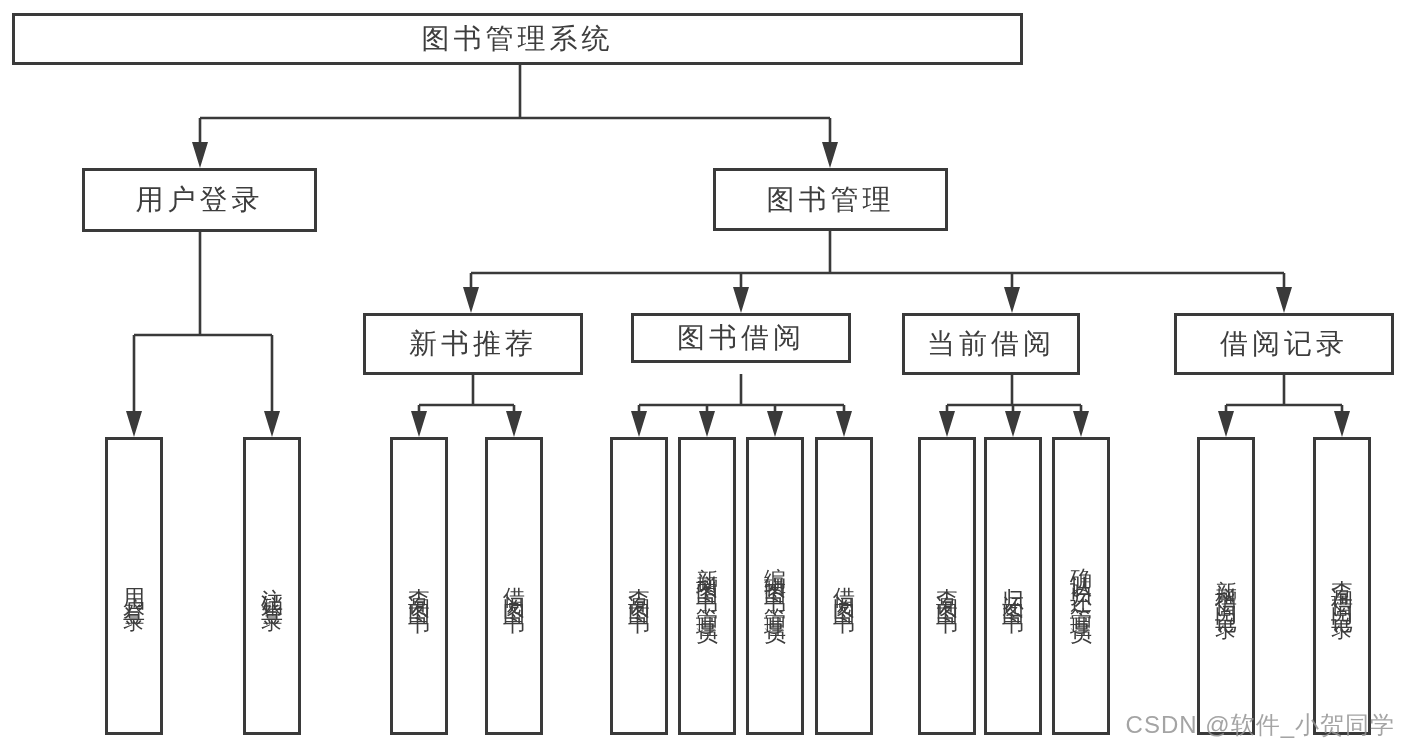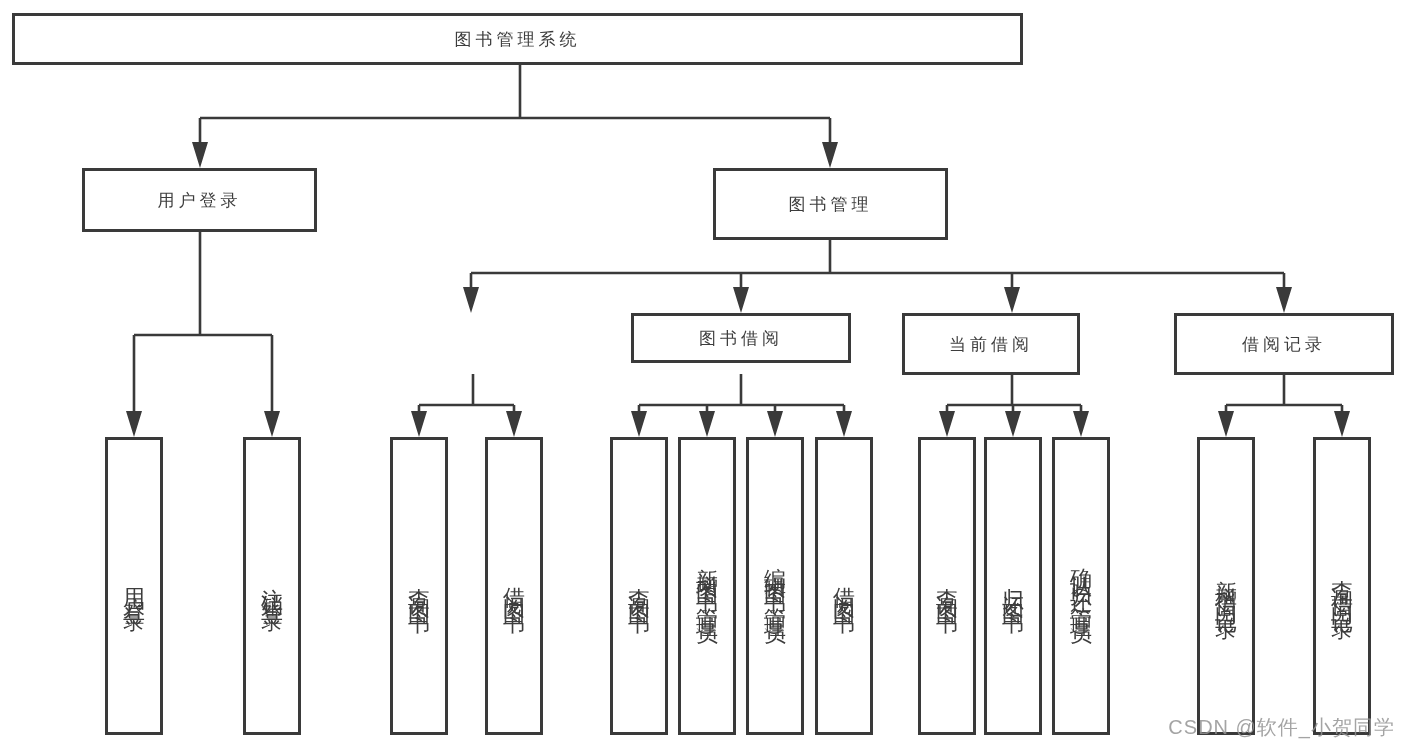--- a/index.html
+++ b/index.html
@@ -13,37 +13,37 @@
   #wires{position:absolute;left:0;top:0;width:1405px;height:747px;}
   .box{
     position:absolute;
     box-sizing:border-box;
     background:#ffffff;
     border:3px solid #3a3a3a;
     display:flex;align-items:center;justify-content:center;
     color:#3d3d3d;
   }
   .hbox span{
-    font-size:17px;
+    font-size:28px;
     letter-spacing:4px;
     white-space:nowrap;
     color:#3d3d3d;
   }
   .vbox span{
     writing-mode:vertical-rl;
     text-orientation:mixed;
     font-size:22px;
     letter-spacing:8px;
     line-height:1;
     color:#3d3d3d;
   }
   .watermark{
     position:absolute;
     right:10px;bottom:6px;
-    font-size:20px;
+    font-size:24px;
     color:rgba(148,148,148,0.85);
     letter-spacing:1px;
     white-space:nowrap;
   }
 </style>
 </head>
 <body>
 
 <div id="stage">
 
@@ -104,24 +104,27 @@
       M1334 411 L1350 411 L1342 437 Z"></path>
   </svg>
 
   <div class="box hbox" style="left:12px;top:13px;width:1011px;height:52px">
     <span>图书管理系统</span>
   </div>
 
   <div class="box hbox" style="left:82px;top:168px;width:235px;height:64px">
     <span>用户登录</span>
   </div>
-  <div class="box hbox" style="left:713px;top:168px;width:235px;height:72px">
+  <div class="box hbox" style="left:713px;top:168px;width:235px;height:63px">
     <span>图书管理</span>
   </div>
 
+  <div class="box hbox" style="left:363px;top:313px;width:220px;height:62px">
+    <span>新书推荐</span>
+  </div>
   <div class="box hbox" style="left:631px;top:313px;width:220px;height:50px">
     <span>图书借阅</span>
   </div>
   <div class="box hbox" style="left:902px;top:313px;width:178px;height:62px">
     <span>当前借阅</span>
   </div>
   <div class="box hbox" style="left:1174px;top:313px;width:220px;height:62px">
     <span>借阅记录</span>
   </div>
 

